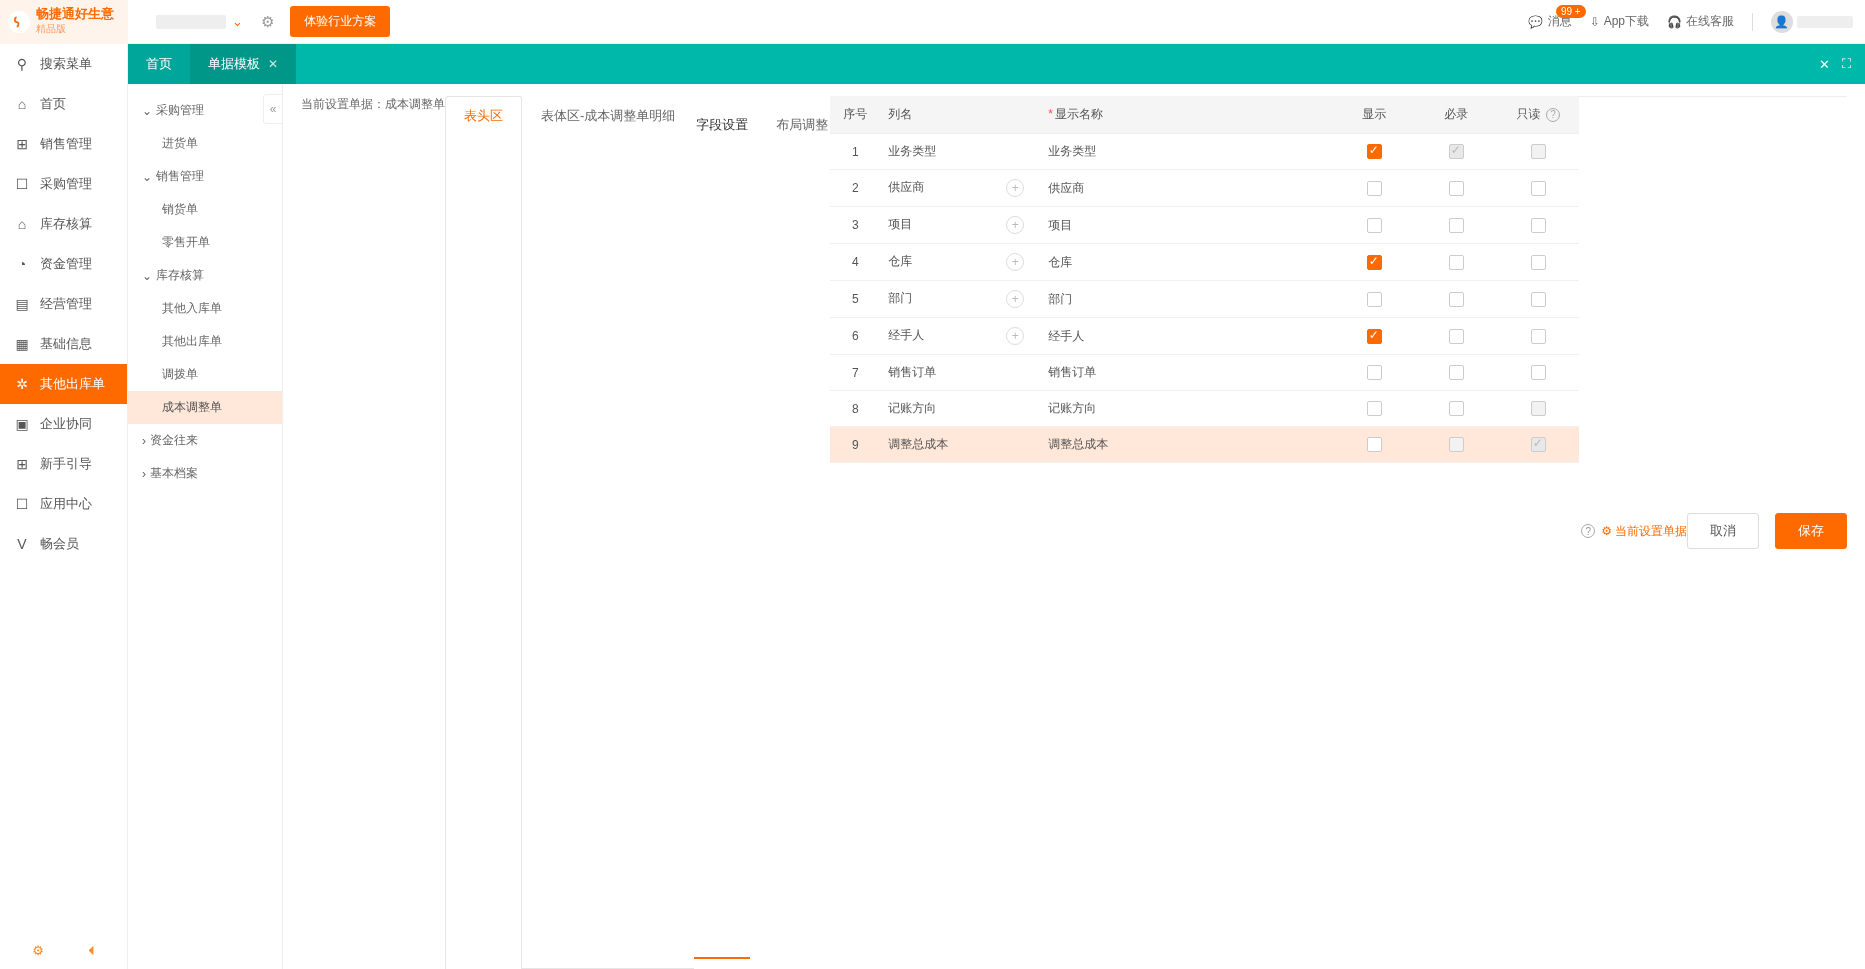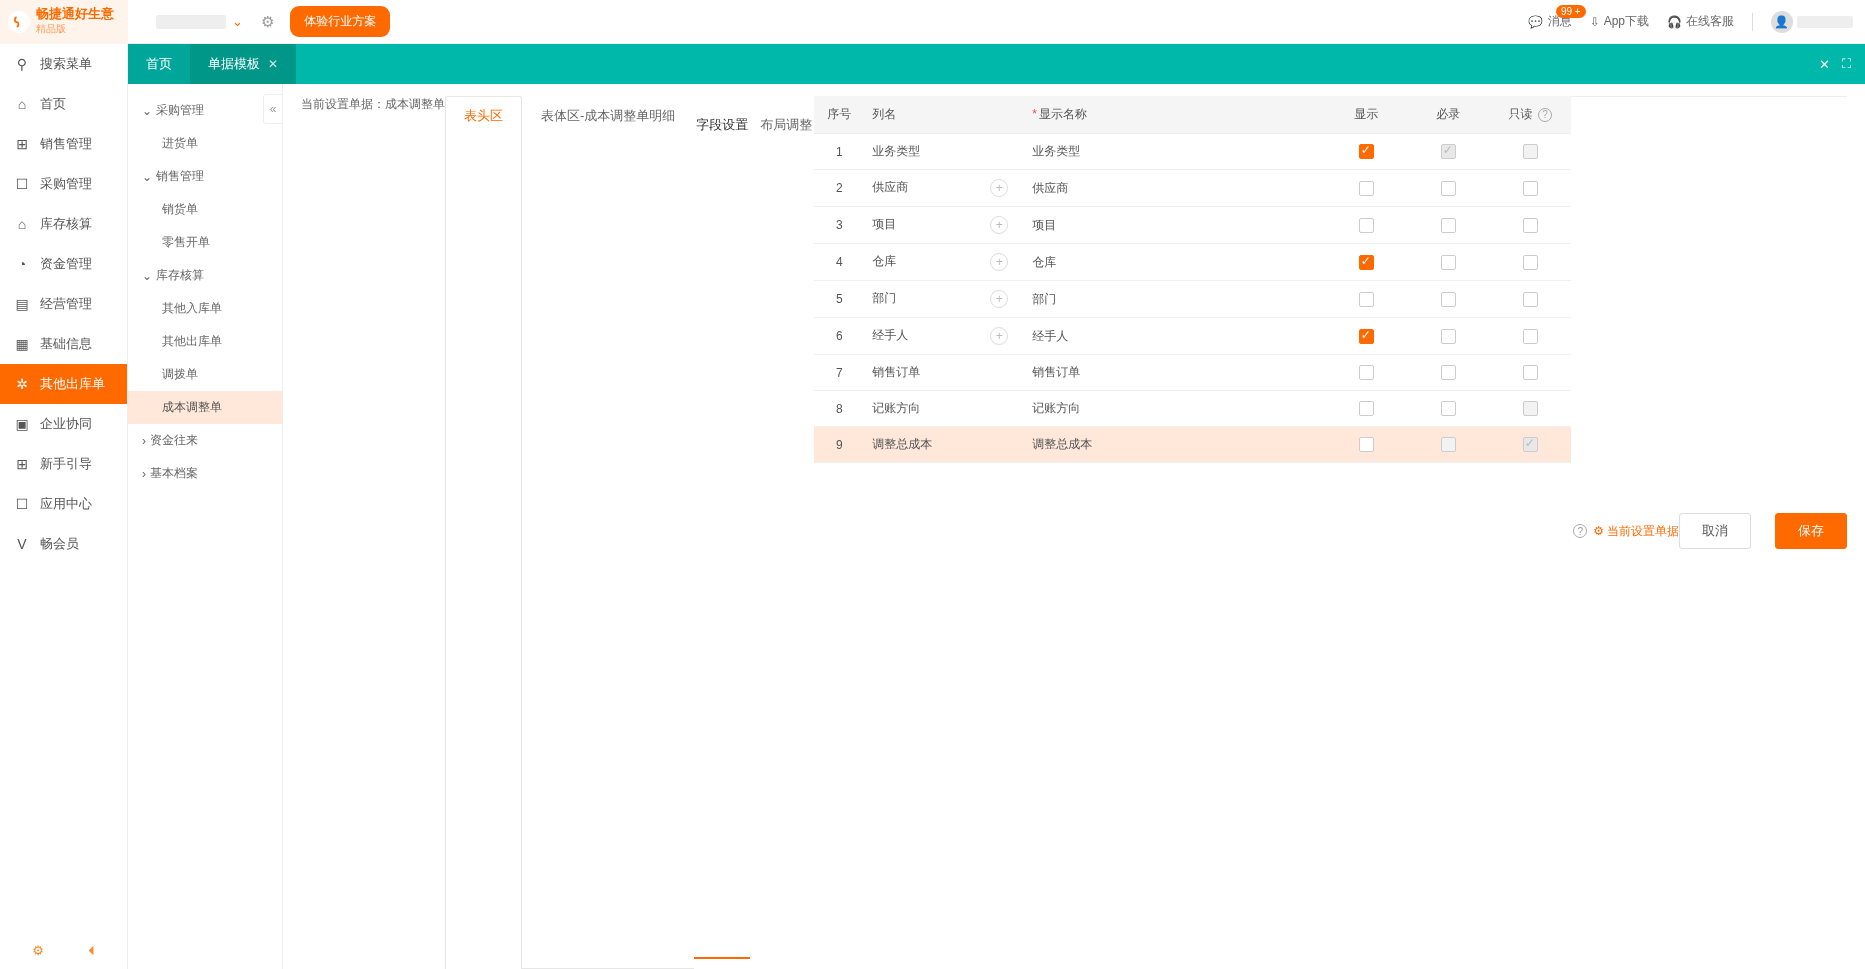--- a/index.html
+++ b/index.html
@@ -8,21 +8,21 @@
 
 .top-header { height: 44px; display: flex; align-items: center; padding: 0 12px; border-bottom: 1px solid #eee; }
 .logo-area { display: flex; align-items: center; width: 128px; background: #fff4ec; height: 44px; margin: -0px 0 0 -12px; padding-left: 8px; }
 .logo-icon { width: 22px; height: 22px; border-radius: 50%; background: #fff; display: flex; align-items: center; justify-content: center; color: #ff6a00; font-weight: bold; margin-right: 6px; }
 .logo-text { color: #ff6a00; font-size: 13px; font-weight: 600; line-height: 1.1; }
 .logo-sub { color: #ff9a5a; font-size: 10px; }
 .company-select { margin-left: 20px; color: #999; display: flex; align-items: center; gap: 6px; cursor: pointer; padding: 4px 8px; }
 .company-select .obscured { background: #eee; width: 70px; height: 14px; border-radius: 2px; }
 .chev-down { color: #ff6a00; }
 .gear-btn { margin-left: 10px; color: #999; cursor: pointer; font-size: 15px; }
-.experience-btn { margin-left: 16px; background: #ff6a00; color: #fff; border: none; padding: 7px 14px; border-radius: 9px; font-size: 12px; cursor: pointer; }
+.experience-btn { margin-left: 16px; background: #ff6a00; color: #fff; border: none; padding: 7px 14px; border-radius: 3px; font-size: 12px; cursor: pointer; }
 .header-right { margin-left: auto; display: flex; align-items: center; gap: 18px; color: #666; font-size: 12px; }
 .hr-item { display: flex; align-items: center; gap: 4px; cursor: pointer; position: relative; }
 .badge { position: absolute; top: -8px; right: -14px; background: #ff6a00; color: #fff; font-size: 10px; padding: 1px 5px; border-radius: 8px; }
 .divider { width: 1px; height: 18px; background: #ddd; }
 .avatar { width: 22px; height: 22px; border-radius: 50%; background: #ddd; display: flex; align-items: center; justify-content: center; color: #999; }
 .user-obscured { background: #eee; width: 56px; height: 12px; border-radius: 2px; }
 
 
 .layout { display: flex; height: calc(100vh - 44px); }
 
@@ -55,21 +55,21 @@
 .sub-group-title { display: flex; align-items: center; padding: 8px 14px; gap: 4px; cursor: pointer; color: #666; }
 .sub-item { padding: 8px 14px 8px 34px; cursor: pointer; color: #666; }
 .sub-item.active { background: #ffe8d9; color: #555; }
 
 
 .main-panel { flex: 1; display: flex; padding: 12px 18px 0 18px; min-width: 0; }
 .current-setting { font-size: 12px; color: #666; margin-bottom: 10px; }
 .inner-tabs { border-bottom: 1px solid #e6e6e6; display: flex; }
 .inner-tab { padding: 10px 18px; font-size: 13px; color: #666; cursor: pointer; border: 1px solid transparent; border-bottom: none; margin-bottom: -1px; }
 .inner-tab.active { color: #ff6a00; border-color: #e6e6e6; background: #fff; border-radius: 3px 3px 0 0; }
-.sub-tabs { display: flex; justify-content: center; gap: 8px; margin: 14px 0 10px; }
+.sub-tabs { display: flex; justify-content: center; gap: 24px; margin: 14px 0 10px; }
 .sub-tab { padding: 6px 2px; font-size: 13px; color: #666; cursor: pointer; border-bottom: 2px solid transparent; }
 .sub-tab.active { color: #333; border-bottom-color: #ff6a00; }
 
 
 .table-wrap { flex: 1; overflow-y: auto; }
 table { width: 100%; border-collapse: collapse; font-size: 12px; }
 thead th { background: #f5f5f5; padding: 10px 8px; text-align: left; color: #555; font-weight: normal; border-bottom: 1px solid #eee; }
 thead th.center { text-align: center; }
 tbody td { padding: 9px 8px; border-bottom: 1px solid #f0f0f0; color: #555; }
 tbody td.center { text-align: center; }
@@ -88,21 +88,21 @@
 .chk.checked::after { content: "✓"; color: #fff; position: absolute; top: -2px; left: 1px; font-size: 12px; }
 .chk.disabled { background: #f2f2f2; cursor: not-allowed; }
 .chk.disabled.checked { background: #e8e8e8; border-color: #ccc; }
 .chk.disabled.checked::after { color: #bbb; }
 
 
 .footer-actions { border-top: 1px solid #eee; padding: 12px 0 16px; display: flex; align-items: center; }
 .footer-left { display: flex; align-items: center; gap: 6px; font-size: 12px; }
 .footer-left .q { color: #999; }
 .footer-left .link { color: #ff6a00; cursor: pointer; display: flex; align-items: center; gap: 3px; }
-.footer-right { margin-left: auto; display: flex; gap: 24px; }
+.footer-right { margin-left: auto; display: flex; gap: 16px; }
 .btn { padding: 8px 22px; border-radius: 3px; font-size: 13px; cursor: pointer; border: 1px solid #ddd; background: #fff; color: #555; }
 .btn.primary { background: #ff6a00; border-color: #ff6a00; color: #fff; }
 </style>
 </head>
 <body>
 
 <div class="top-header">
   <div class="logo-area">
     <div class="logo-icon">
       <svg width="14" height="14" viewBox="0 0 24 24" fill="none" stroke="#ff6a00" stroke-width="3">

